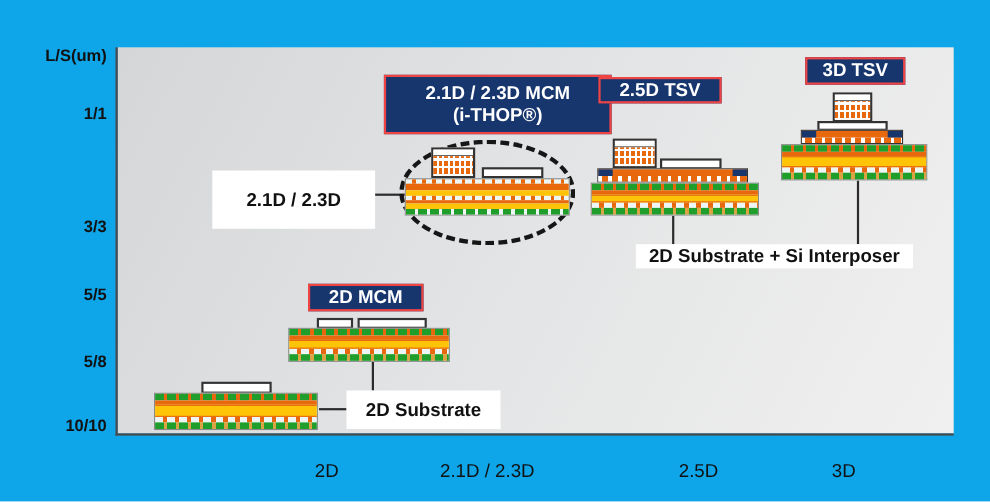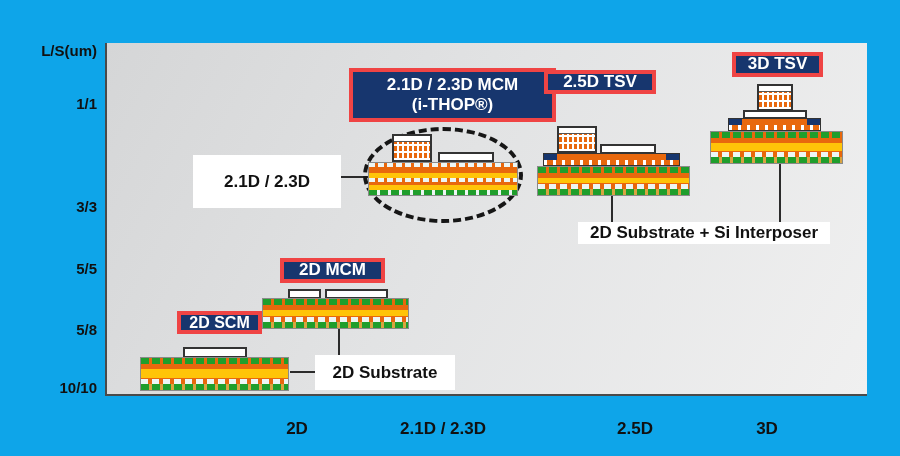--- a/index.html
+++ b/index.html
@@ -4,23 +4,23 @@
 <style>
   html,body{margin:0;padding:0;background:#fff;}
   .stage{position:relative;width:900px;height:456px;background:#0ea5e9;
          font-family:"Liberation Sans",sans-serif;overflow:hidden;}
   .plot{position:absolute;left:105px;top:43px;width:762px;height:353px;
         box-sizing:border-box;border-left:2px solid #4a4a4a;border-bottom:2px solid #4a4a4a;
         background:linear-gradient(118deg,#d5d6d7 0%,#e2e3e4 45%,#f0f0f0 100%);}
   
   .ytitle{position:absolute;left:0;width:97px;text-align:right;font-size:15px;font-weight:700;color:#111;}
   .ytick{position:absolute;left:0;width:97px;text-align:right;font-size:15px;font-weight:600;color:#111;}
-  .xtick{position:absolute;top:419px;transform:translateX(-50%);font-size:17px;font-weight:700;color:#111;}
+  .xtick{position:absolute;top:419px;transform:translateX(-50%);font-size:17px;font-weight:400;color:#111;}
   
-  .navy-label{position:absolute;background:#17366e;border:4px solid #ef4444;color:#ffffff;
+  .navy-label{position:absolute;background:#17366e;border:2px solid #ef4444;color:#ffffff;
               font-weight:700;display:flex;flex-direction:column;align-items:center;justify-content:center;
               text-align:center;box-sizing:border-box;line-height:1.2;}
   .white-label{position:absolute;background:#ffffff;color:#111;font-weight:700;display:flex;
                flex-direction:column;align-items:center;justify-content:center;text-align:center;
                box-sizing:border-box;line-height:1.25;}
   
   .line{position:absolute;background:#2b2b2b;}
   
   .ellipse{position:absolute;border:4px dashed #161616;border-radius:50%;box-sizing:border-box;background:transparent;}
   
@@ -138,23 +138,20 @@
       <div class="ip-bumps"></div>
   </div>
   <div class="sub" style="left:710px;top:131px;width:133px;height:33px">
     <div class="r-pads-top"></div>
       <div class="r-orange"></div>
       <div class="r-core"></div>
     <div class="r-vias"></div>
       <div class="r-pads-bot"></div>
   </div>
 
-  <div class="navy-label fs16" style="left:177px;top:311px;width:85px;height:23px">
-    <span>2D SCM</span>
-  </div>
   <div class="navy-label fs17" style="left:280px;top:258px;width:105px;height:25px">
     <span>2D MCM</span>
   </div>
   <div class="navy-label fs17" style="left:349px;top:68px;width:207px;height:54px">
     <span>2.1D / 2.3D MCM</span>
     <span>(i-THOP®)</span>
   </div>
   <div class="navy-label fs17" style="left:544px;top:70px;width:112px;height:24px">
     <span>2.5D TSV</span>
   </div>

